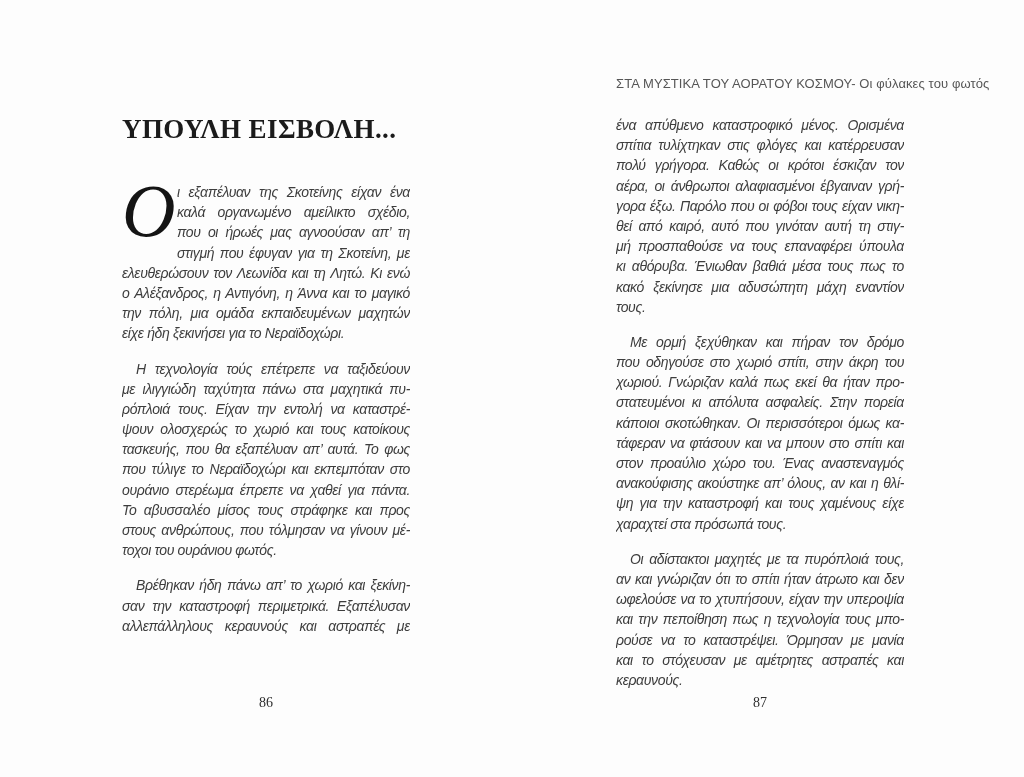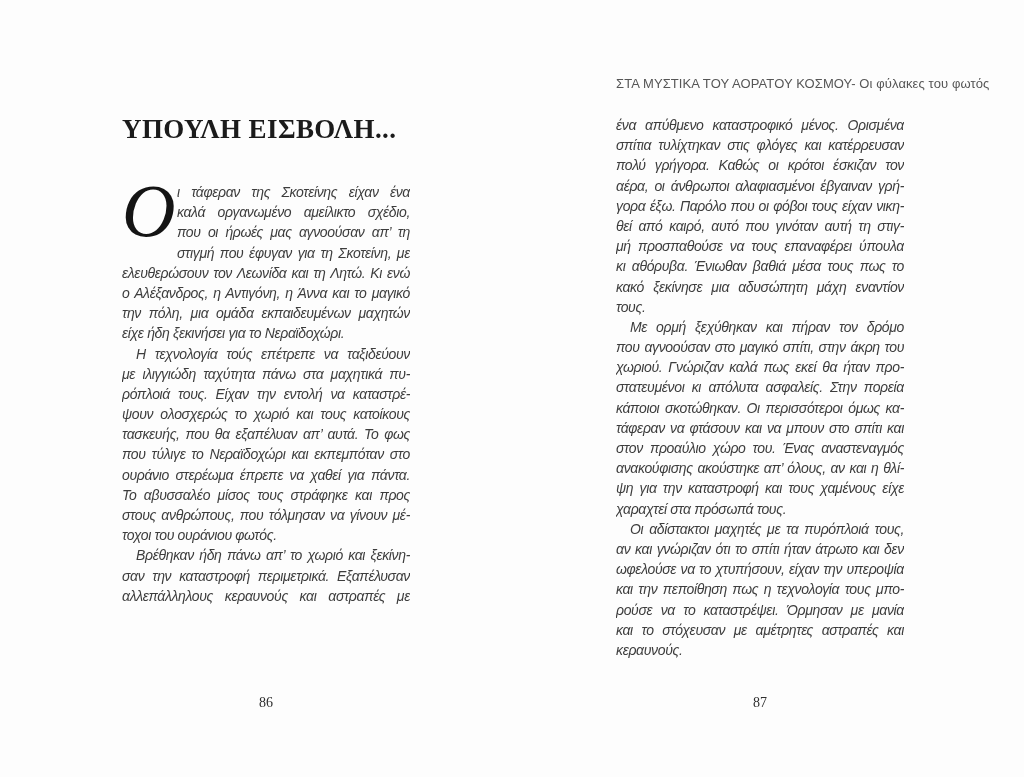--- a/index.html
+++ b/index.html
@@ -71,21 +71,21 @@
 
   .para { margin: 0; }
   .line {
     height: 20.2px;
     overflow: hidden;
     text-align: justify;
     text-align-last: justify;
     white-space: normal;
   }
   .line.end { text-align-last: left; }
-  .line.indent { text-indent: 14px; }
+  .line.indent { text-indent: 14px; margin-top: 15px; }
 
   
   .dropcap {
     float: left;
     width: 50px;
     height: 61px;
     margin-right: 5px;
     font-family: "Liberation Serif", "DejaVu Serif", serif;
     font-size: 74px;
     line-height: 58px;
@@ -110,21 +110,21 @@
 </head>
 <body>
 
 <div class="spread">
 
   <div class="page left">
     <h1 class="chapter-title">ΥΠΟΥΛΗ ΕΙΣΒΟΛΗ...</h1>
     <div class="body-col left-col" id="left-body">
         <div class="para">
           <span class="dropcap">Ο</span>
-          <div class="line">ι τάφεραν της Σκοτείνης είχαν ένα</div>
+          <div class="line">ι εξαπέλυαν της Σκοτείνης είχαν ένα</div>
           <div class="line">καλά οργανωμένο αμείλικτο σχέδιο,</div>
           <div class="line">που οι ήρωές μας αγνοούσαν απ’ τη</div>
           <div class="line">στιγμή που έφυγαν για τη Σκοτείνη, με σκοπό να</div>
           <div class="line">ελευθερώσουν τον Λεωνίδα και τη Λητώ. Κι ενώ</div>
           <div class="line">ο Αλέξανδρος, η Αντιγόνη, η Άννα και το μαγικό</div>
           <div class="line">την πόλη, μια ομάδα εκπαιδευμένων μαχητών</div>
           <div class="line end">είχε ήδη ξεκινήσει για το Νεραϊδοχώρι.</div>
         </div>
         <div class="para">
           <div class="line indent">Η τεχνολογία τούς επέτρεπε να ταξιδεύουν</div>
@@ -157,21 +157,21 @@
           <div class="line">αέρα, οι άνθρωποι αλαφιασμένοι έβγαιναν γρή-</div>
           <div class="line">γορα έξω. Παρόλο που οι φόβοι τους είχαν νικη-</div>
           <div class="line">θεί από καιρό, αυτό που γινόταν αυτή τη στιγ-</div>
           <div class="line">μή προσπαθούσε να τους επαναφέρει ύπουλα</div>
           <div class="line">κι αθόρυβα. Ένιωθαν βαθιά μέσα τους πως το</div>
           <div class="line">κακό ξεκίνησε μια αδυσώπητη μάχη εναντίον</div>
           <div class="line end">τους.</div>
         </div>
         <div class="para">
           <div class="line indent">Με ορμή ξεχύθηκαν και πήραν τον δρόμο</div>
-          <div class="line">που αγνοούσαν στο μαγικό σπίτι, στην άκρη του</div>
+          <div class="line">που οδηγούσε στο χωριό σπίτι, στην άκρη του</div>
           <div class="line">χωριού. Γνώριζαν καλά πως εκεί θα ήταν προ-</div>
           <div class="line">στατευμένοι κι απόλυτα ασφαλείς. Στην πορεία</div>
           <div class="line">κάποιοι σκοτώθηκαν. Οι περισσότεροι όμως κα-</div>
           <div class="line">τάφεραν να φτάσουν και να μπουν στο σπίτι και</div>
           <div class="line">στον προαύλιο χώρο του. Ένας αναστεναγμός</div>
           <div class="line">ανακούφισης ακούστηκε απ’ όλους, αν και η θλί-</div>
           <div class="line">ψη για την καταστροφή και τους χαμένους είχε</div>
           <div class="line end">χαραχτεί στα πρόσωπά τους.</div>
         </div>
         <div class="para">

